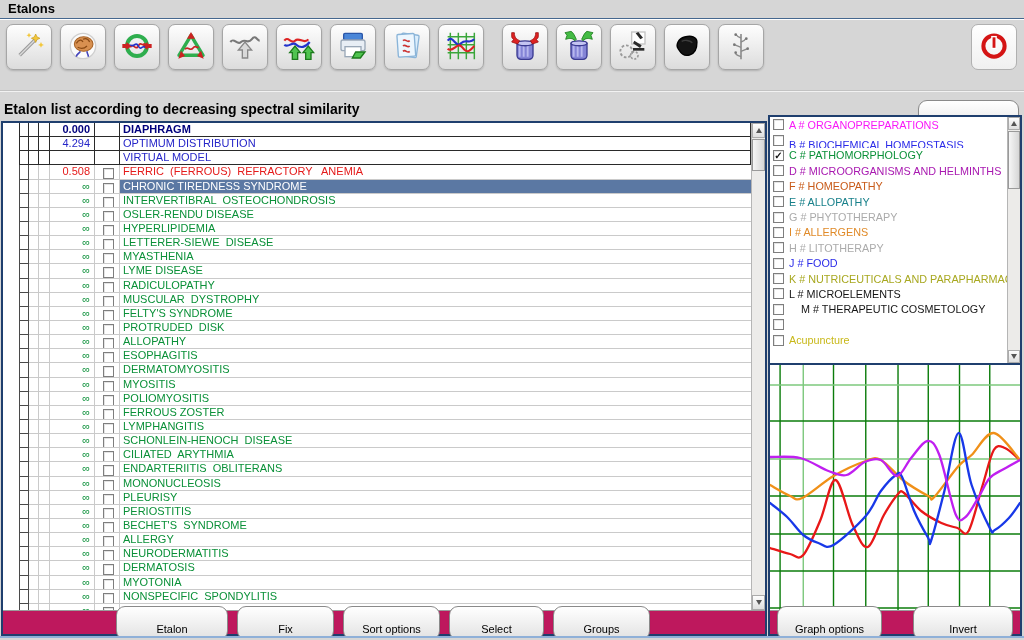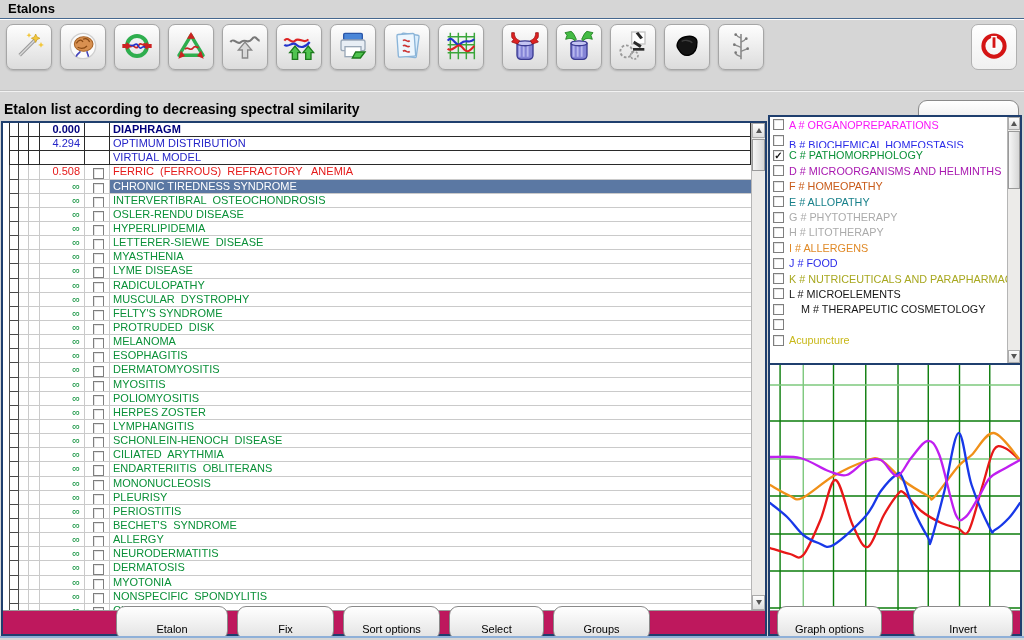--- a/index.html
+++ b/index.html
@@ -26,21 +26,21 @@
   #list-heading{position:absolute;left:4px;top:101px;font-size:14px;font-weight:bold}
   .btn{border:1px solid #8A8A8A;border-radius:9px;background:linear-gradient(#FFFFFF,#E2E2E2);
        font-family:Liberation Sans, sans-serif;font-size:11px;color:#000;text-align:center;
        box-shadow:0 1px 1px rgba(0,0,0,.15);cursor:pointer;padding:16px}
   #clear-button{position:absolute;left:918px;top:100px;width:101px;height:19px}
   
   #left-panel{position:absolute;left:1px;top:121px;width:766px;height:515px;box-sizing:border-box;
               border:2px solid #1F3F6E;background:#fff}
   #rows{position:absolute;left:0;top:0;width:748px;height:487px;overflow:hidden}
   .row{display:grid;grid-template-columns:10px 10px 11px 45px 25px 1fr;height:14.15px;
-       box-sizing:border-box;margin-left:6px;cursor:pointer}
+       box-sizing:border-box;margin-left:16px;cursor:pointer}
   .row .c{box-sizing:border-box;border-right:1px solid #CACACA;border-bottom:1px solid #CACACA;
           overflow:hidden;white-space:pre}
   .row .c-a{border:1px solid #4A4A4A;border-top:none}
   .row .c-val{text-align:right;padding-right:4px;font-size:11px;line-height:13px}
   .row .c-name{border-right:none;border-bottom:1px solid #CACACA}
   .row.boxed .c{border-color:#2A2A2A}
   .row.boxed .c-name{border-bottom:1px solid #2A2A2A;border-right:1px solid #2A2A2A}
   .name-text{display:block;height:100%;font-size:11px;line-height:13.5px;padding-left:3px;white-space:pre}
   .row.selected .name-text{background:#5B78A3;color:#fff !important}
   .st-navy{color:#00007D;font-weight:bold}
@@ -336,21 +336,21 @@
         <div class="c c-val st-green inf">∞</div>
         <div class="c"><span class="cb"></span></div>
         <div class="c c-name"><span class="name-text st-green">PROTRUDED  DISK</span></div>
       </div>
       <div class="row">
         <div class="c c-a"></div>
         <div class="c"></div>
         <div class="c"></div>
         <div class="c c-val st-green inf">∞</div>
         <div class="c"><span class="cb"></span></div>
-        <div class="c c-name"><span class="name-text st-green">MELANOMA</span></div>
+        <div class="c c-name"><span class="name-text st-green">ALLOPATHY</span></div>
       </div>
       <div class="row">
         <div class="c c-a"></div>
         <div class="c"></div>
         <div class="c"></div>
         <div class="c c-val st-green inf">∞</div>
         <div class="c"><span class="cb"></span></div>
         <div class="c c-name"><span class="name-text st-green">ESOPHAGITIS</span></div>
       </div>
       <div class="row">
@@ -376,21 +376,21 @@
         <div class="c c-val st-green inf">∞</div>
         <div class="c"><span class="cb"></span></div>
         <div class="c c-name"><span class="name-text st-green">POLIOMYOSITIS</span></div>
       </div>
       <div class="row">
         <div class="c c-a"></div>
         <div class="c"></div>
         <div class="c"></div>
         <div class="c c-val st-green inf">∞</div>
         <div class="c"><span class="cb"></span></div>
-        <div class="c c-name"><span class="name-text st-green">HERPES ZOSTER</span></div>
+        <div class="c c-name"><span class="name-text st-green">FERROUS ZOSTER</span></div>
       </div>
       <div class="row">
         <div class="c c-a"></div>
         <div class="c"></div>
         <div class="c"></div>
         <div class="c c-val st-green inf">∞</div>
         <div class="c"><span class="cb"></span></div>
         <div class="c c-name"><span class="name-text st-green">LYMPHANGITIS</span></div>
       </div>
       <div class="row">
@@ -541,25 +541,25 @@
       <div class="cat">
         <span class="cb"></span>
         <span class="cat-label" style="color: rgb(24, 128, 138);">E # ALLOPATHY</span>
       </div>
       <div class="cat">
         <span class="cb"></span>
         <span class="cat-label" style="color: rgb(171, 171, 171);">G # PHYTOTHERAPY</span>
       </div>
       <div class="cat">
         <span class="cb"></span>
+        <span class="cat-label" style="color: rgb(224, 138, 40);">I # ALLERGENS</span>
+      </div>
+      <div class="cat">
+        <span class="cb"></span>
         <span class="cat-label" style="color: rgb(171, 171, 171);">H # LITOTHERAPY</span>
-      </div>
-      <div class="cat">
-        <span class="cb"></span>
-        <span class="cat-label" style="color: rgb(224, 138, 40);">I # ALLERGENS</span>
       </div>
       <div class="cat">
         <span class="cb"></span>
         <span class="cat-label" style="color: rgb(42, 42, 232);">J # FOOD</span>
       </div>
       <div class="cat">
         <span class="cb"></span>
         <span class="cat-label" style="color: rgb(168, 168, 32);">K # NUTRICEUTICALS AND PARAPHARMACEUTICALS</span>
       </div>
       <div class="cat">

